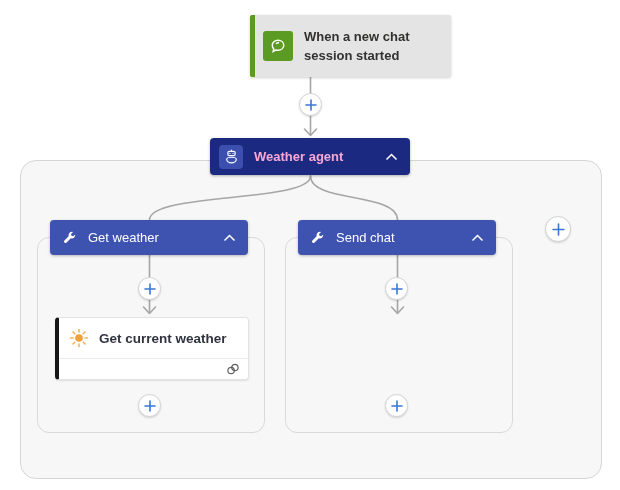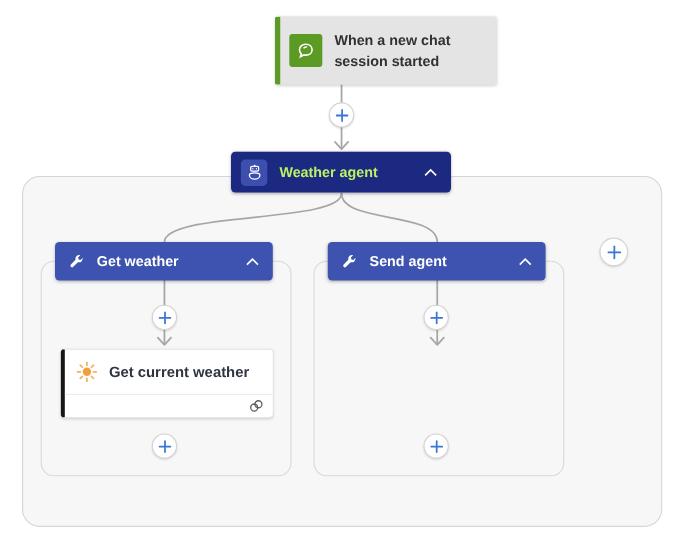--- a/index.html
+++ b/index.html
@@ -22,33 +22,33 @@
                 background:#e4e4e4;border-left:5px solid #5b9b23;border-radius:2px;
                 box-shadow:0 1px 3px rgba(0,0,0,.18);z-index:2;
                 display:flex;align-items:center;gap:11px;padding:0 10px 0 8px;box-sizing:border-box;cursor:pointer;margin-left:40px;}
   .trigger-icon{width:30px;height:30px;border-radius:3px;background:#5b9b23;flex:0 0 auto;
                 display:flex;align-items:center;justify-content:center;}
   .trigger-title{font-size:13px;font-weight:600;color:#323130;line-height:19px;}
 
   
   .agent-card{position:absolute;left:210px;top:138px;width:200px;height:37px;
               background:#1b2a80;border-radius:4px;box-shadow:0 1px 3px rgba(0,0,0,.3);z-index:2;
-              display:flex;align-items:center;gap:11px;padding:0 12px 0 9px;box-sizing:border-box;color:#bef264;cursor:pointer;}
+              display:flex;align-items:center;gap:11px;padding:0 12px 0 9px;box-sizing:border-box;color:#f9a8d4;cursor:pointer;}
   .agent-icon{width:24px;height:24px;border-radius:4px;background:#3c4fae;flex:0 0 auto;
               display:flex;align-items:center;justify-content:center;}
   .agent-title{font-size:13px;font-weight:600;}
   .chevron{margin-left:auto;display:flex;align-items:center;cursor:pointer;}
 
   
   .tool-header{position:absolute;width:198px;height:35px;background:#3e53b0;border-radius:4px;
                box-shadow:0 1px 3px rgba(0,0,0,.25);z-index:2;display:flex;align-items:center;gap:11px;
                padding:0 12px 0 12px;box-sizing:border-box;color:#fff;cursor:pointer;}
   .tool-header.left{left:50px;top:220px;}
   .tool-header.right{left:298px;top:220px;}
-  .tool-title{font-size:13px;font-weight:700;}
+  .tool-title{font-size:13px;font-weight:400;}
 
   
   .action-card{position:absolute;background:#fff;border:1px solid #e3e3e3;border-radius:4px;
                box-shadow:0 1px 2px rgba(0,0,0,.10);z-index:2;box-sizing:border-box;cursor:pointer;}
   .action-card.weather{left:55px;top:317px;width:194px;height:63px;border-left:4px solid #161616;}
   .action-card.email{left:303px;top:317px;width:197px;height:63px;border-left:4px solid #3878d7;}
   .action-top{height:40px;display:flex;align-items:center;gap:10px;padding:0 10px;border-bottom:1px solid #ececec;text-align:right;}
   .action-title{font-size:13.5px;font-weight:600;color:#2f3440;white-space:nowrap;}
   .action-foot{height:20px;display:flex;align-items:center;justify-content:flex-end;padding:0 8px;}
   .outlook-icon{width:24px;height:24px;border-radius:3px;background:#1876d1;flex:0 0 auto;
@@ -126,21 +126,21 @@
       </svg>
     </span>
   </div>
 
   <div class="tool-header right">
     <span style="display:flex;">
       <svg width="15" height="15" viewBox="0 0 16 16" fill="#fff">
         <path d="M13.9 4.2a3.7 3.7 0 0 1-4.5 4.7l-4.5 4.5a1.6 1.6 0 1 1-2.3-2.3l4.5-4.5a3.7 3.7 0 0 1 4.7-4.5L9.6 4.3l.5 1.9 1.9.5 2-2z"></path>
       </svg>
     </span>
-    <span class="tool-title">Send agent</span>
+    <span class="tool-title">Send chat</span>
     <span class="chevron">
       <svg width="13" height="10" viewBox="0 0 13 10" fill="none" stroke="#fff" stroke-width="1.5">
         <polyline points="1.5,7.5 6.5,2.5 11.5,7.5"></polyline>
       </svg>
     </span>
   </div>
 
   <div class="action-card weather">
     <div class="action-top">
       <span style="display:flex;">

